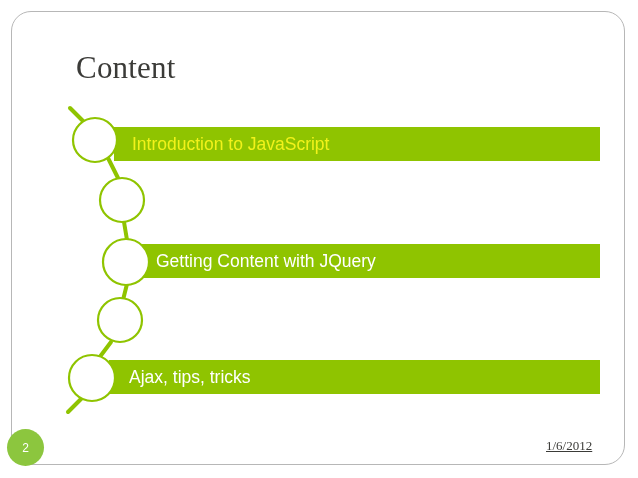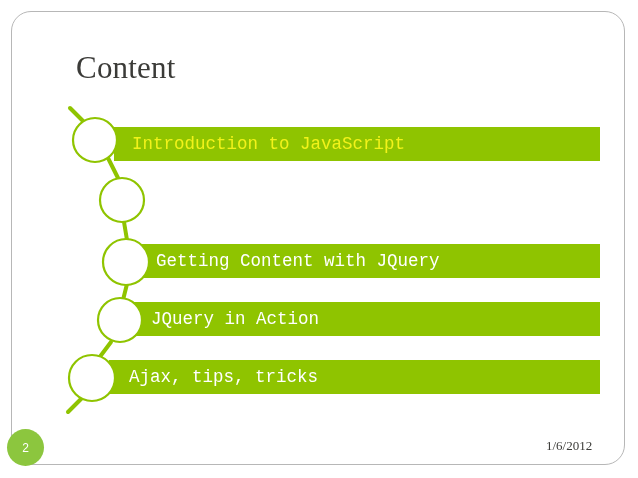--- a/index.html
+++ b/index.html
@@ -52,21 +52,21 @@
   }
   .agenda-bar {
     position: absolute;
     background: #8fc400;
     height: 34px;
     display: flex;
     align-items: center;
     box-sizing: border-box;
   }
   .agenda-bar .bar-label {
-    font-family: Liberation Mono, monospace;
+    font-family: Liberation Sans, sans-serif;
     font-size: 17.5px;
     color: #ffffff;
     white-space: nowrap;
   }
   .agenda-bar.accent .bar-label {
     color: #f2f21a;
   }
   #bar-0 { left: 114px; top: 127px; width: 486px; }
   #bar-0 .bar-label { padding-left: 18px; }
   #bar-1 { left: 133px; top: 186px; width: 467px; }
@@ -96,39 +96,37 @@
     color: #ffffff;
   }
   #slide-date {
     position: absolute;
     left: 546px;
     top: 438px;
     font-family: "Liberation Serif", serif;
     font-size: 13px;
     color: #3b3b38;
     white-space: nowrap;
+    text-decoration: underline;
   }
 </style>
 </head>
 <body>
 
 <div id="slide">
 
   <div id="slide-frame"></div>
 
   <div id="slide-title">Content</div>
 
   <div class="agenda-bar accent" id="bar-0">
     <span class="bar-label">Introduction to JavaScript</span>
   </div>
   <div class="agenda-bar" id="bar-2">
     <span class="bar-label">Getting Content with JQuery</span>
-  </div>
-  <div class="agenda-bar" id="bar-3">
-    <span class="bar-label">JQuery in Action</span>
   </div>
   <div class="agenda-bar" id="bar-4">
     <span class="bar-label">Ajax, tips, tricks</span>
   </div>
 
   <svg id="chain-svg" viewBox="0 0 638 478">
     <g fill="#ffffff" stroke="#8fc400" stroke-width="2.2" stroke-linecap="round">
 
       <line x1="70" y1="108" x2="86" y2="124" stroke-width="4"></line>
       <line x1="108" y1="158" x2="118" y2="178" stroke-width="4"></line>

